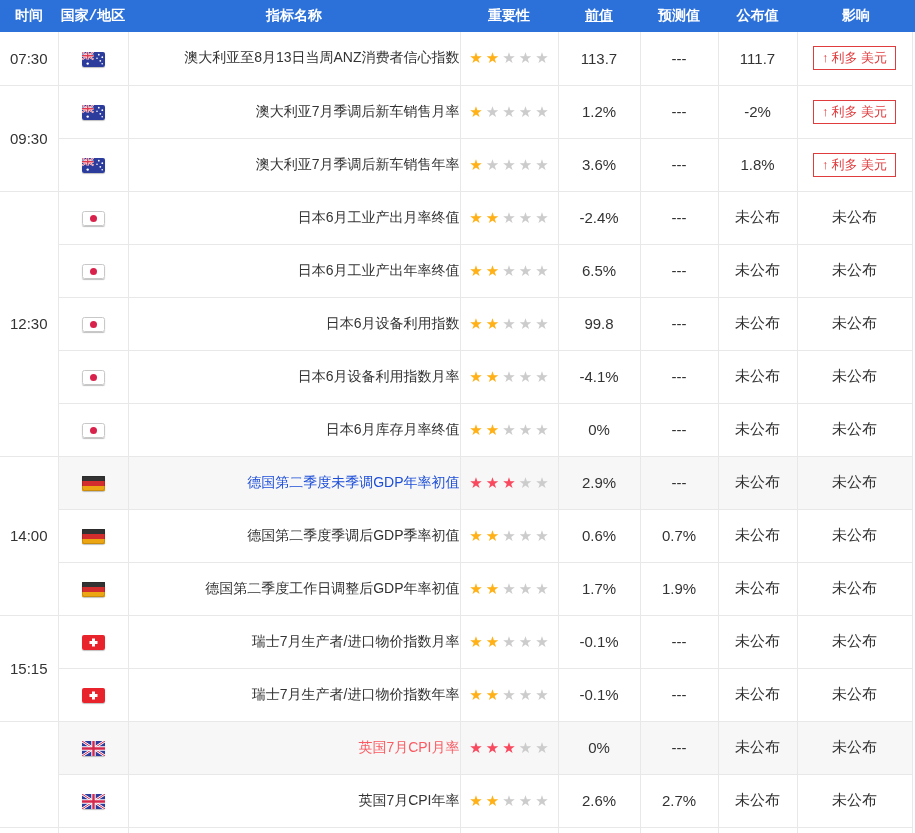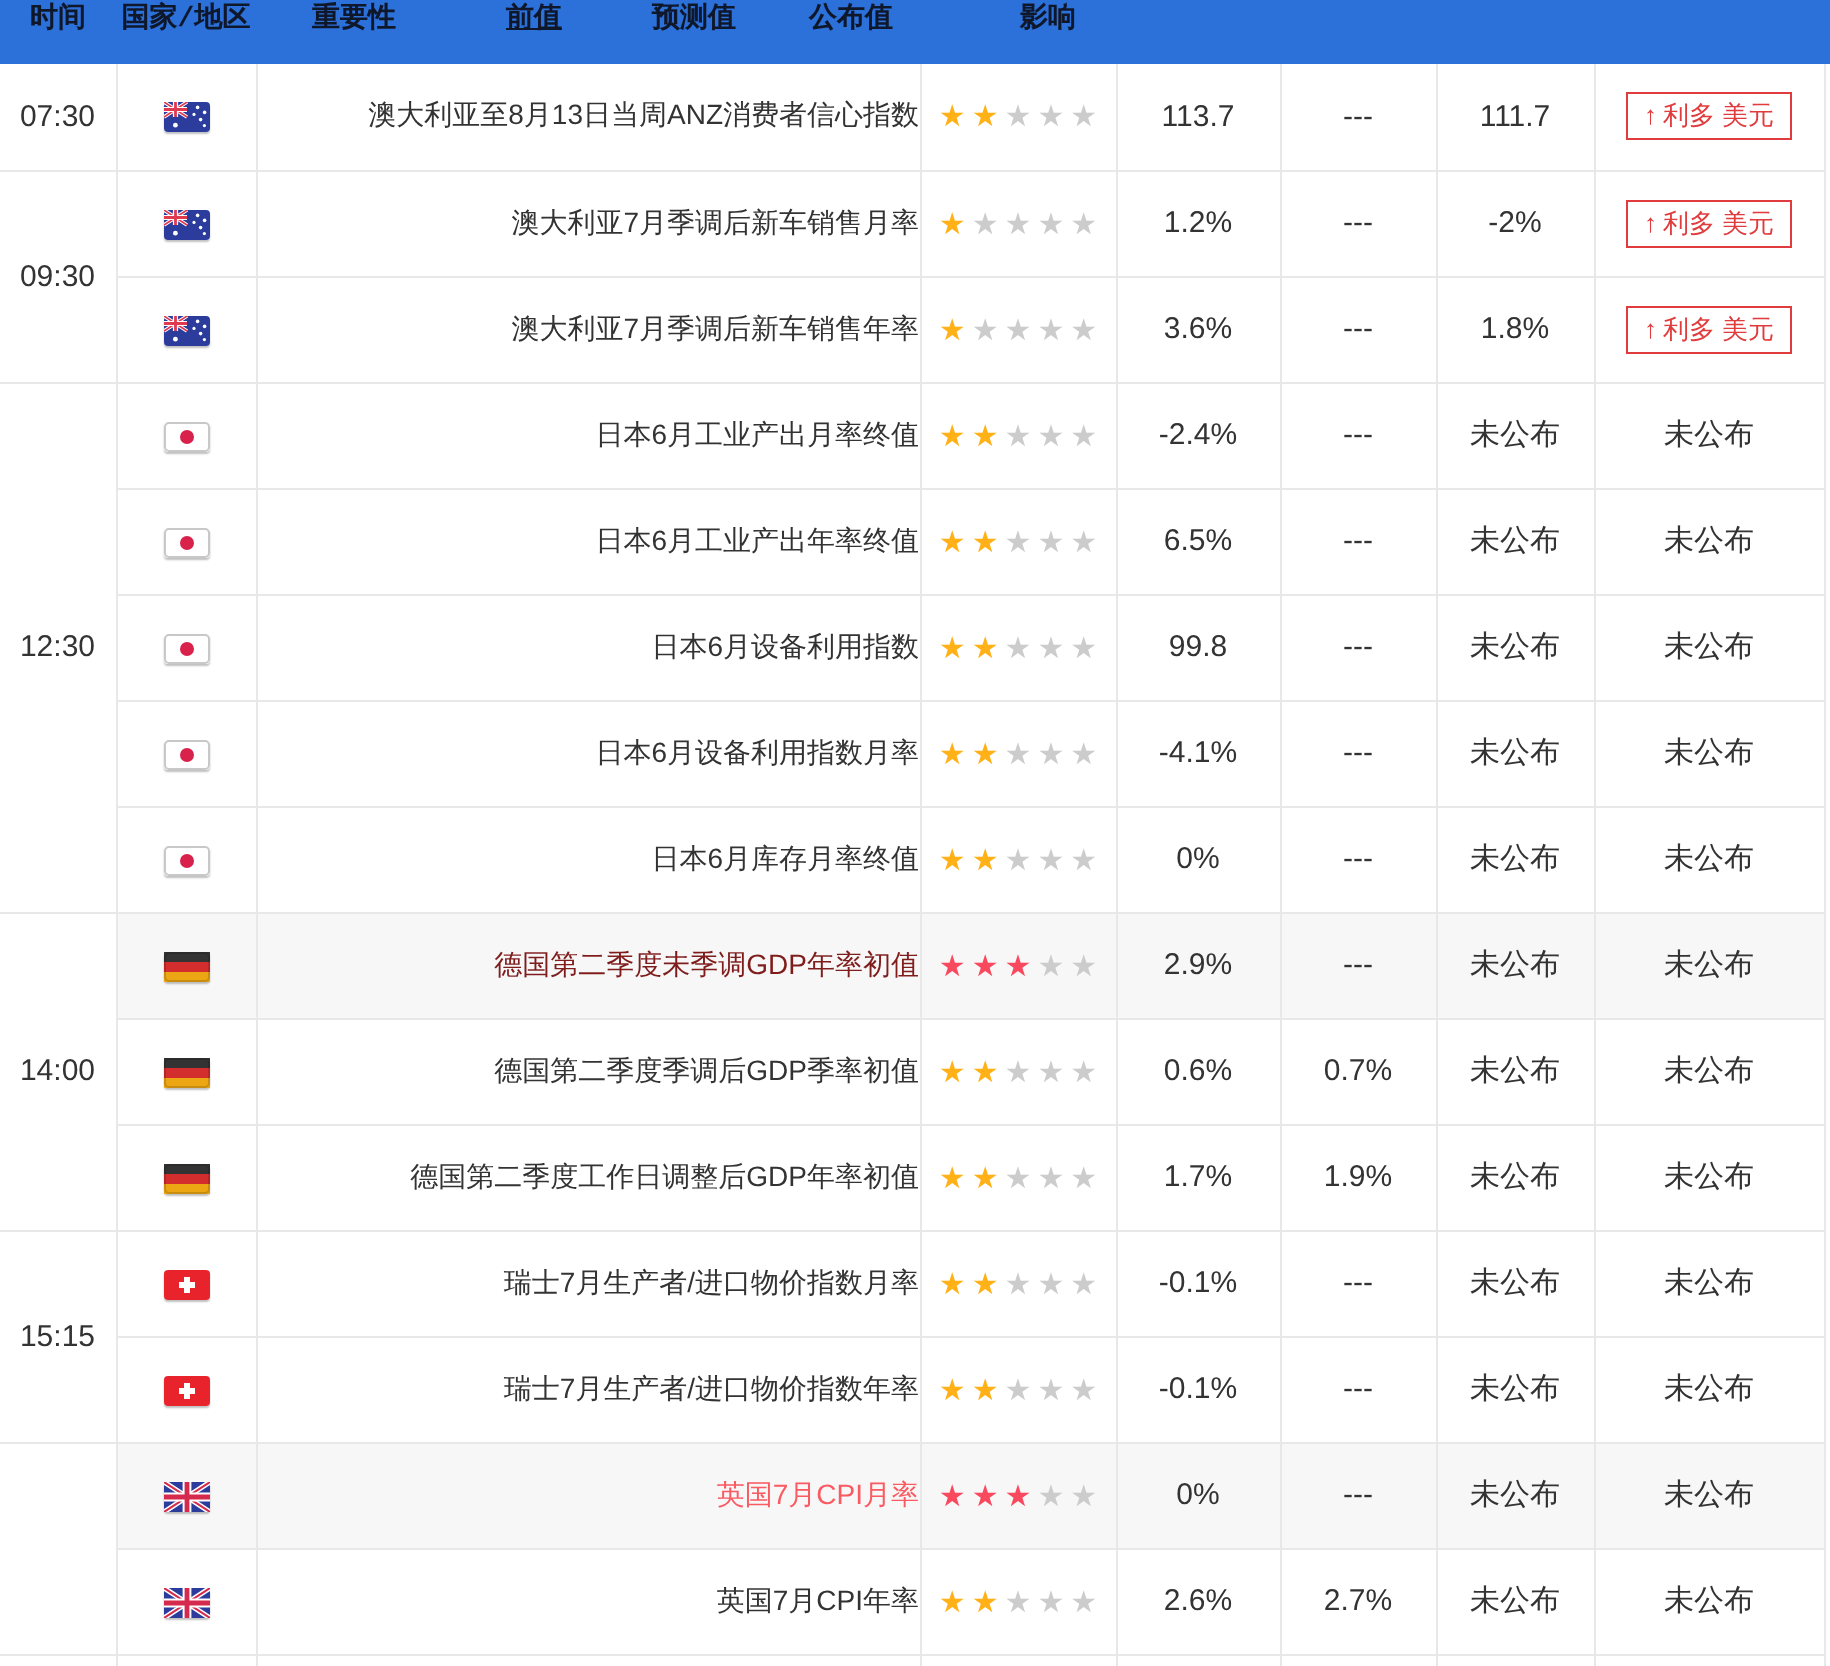--- a/index.html
+++ b/index.html
@@ -1,21 +1,21 @@
 <!DOCTYPE html>
 <html><head>
 <meta charset="utf-8">
 <style>
   * { box-sizing: border-box; }
   body { margin: 0; background: #fff; font-family: "Liberation Sans", "DejaVu Sans", sans-serif; }
   .page { width: 915px; height: 833px; overflow: hidden; background: #fff; }
 
   
-  .cal-header { display: flex; height: 32px; background: #2c70da; color: #0f172a;
-                font-weight: bold; font-size: 14px; }
+  .cal-header { display: flex; height: 32px; background: #2c70da; color: #ffffff;
+                font-weight: bold; font-size: 14px; align-items: center; }
   .hcol { text-align: center; }
   .c-time   { width: 58px; }
   .c-region { width: 70px; font-family: Liberation Mono, monospace; }
   .c-name   { width: 332px; }
   .c-imp    { width: 98px; }
   .c-prev   { width: 82px; text-decoration: underline; }
   .c-fore   { width: 78px; }
   .c-actual { width: 79px; }
   .c-impact { width: 118px; }
 
@@ -41,20 +41,21 @@
   .impact-badge .arrow { font-weight: bold; margin-right: 3px; }
 </style>
 </head>
 <body>
 
 <div class="page">
 
   <div class="cal-header">
     <div class="hcol c-time">时间</div>
     <div class="hcol c-region">国家/地区</div>
+    <div class="hcol c-name">指标名称</div>
     <div class="hcol c-imp">重要性</div>
     <div class="hcol c-prev">前值</div>
     <div class="hcol c-fore">预测值</div>
     <div class="hcol c-actual">公布值</div>
     <div class="hcol c-impact">影响</div>
   </div>
 
   <table>
     <colgroup>
       <col style="width:58px">
@@ -194,21 +195,21 @@
           <td class="cell impact-cell">未公布</td>
         </tr>
         <tr class="hl">
           <td class="cell time-cell" rowspan="3">14:00</td>
           <td class="cell flag-cell"><span class="flag"><svg viewBox="0 0 23 15" width="23" height="15">
                 <rect width="23" height="5" fill="#333333"></rect>
                 <rect y="5" width="23" height="5" fill="#d42d2d"></rect>
                 <rect y="10" width="23" height="5" fill="#eca513"></rect>
                 <rect x="0.5" y="0.5" width="22" height="14" rx="2" fill="none" stroke="rgba(0,0,0,0.15)"></rect>
               </svg></span></td>
-          <td class="cell name-cell" style="color: #7f1d1d;">德国第二季度未季调GDP年率初值</td>
+          <td class="cell name-cell" style="color: #1d4ed8;">德国第二季度未季调GDP年率初值</td>
           <td class="cell importance-cell"><span class="star" style="color: rgb(249, 73, 95);">★</span><span class="star" style="color: rgb(249, 73, 95);">★</span><span class="star" style="color: rgb(249, 73, 95);">★</span><span class="star" style="color: rgb(204, 204, 204);">★</span><span class="star" style="color: rgb(204, 204, 204);">★</span></td>
           <td class="cell value-cell">2.9%</td>
           <td class="cell value-cell">---</td>
           <td class="cell value-cell">未公布</td>
           <td class="cell impact-cell">未公布</td>
         </tr>
         <tr>
           <td class="cell flag-cell"><span class="flag"><svg viewBox="0 0 23 15" width="23" height="15">
                 <rect width="23" height="5" fill="#333333"></rect>
                 <rect y="5" width="23" height="5" fill="#d42d2d"></rect>

